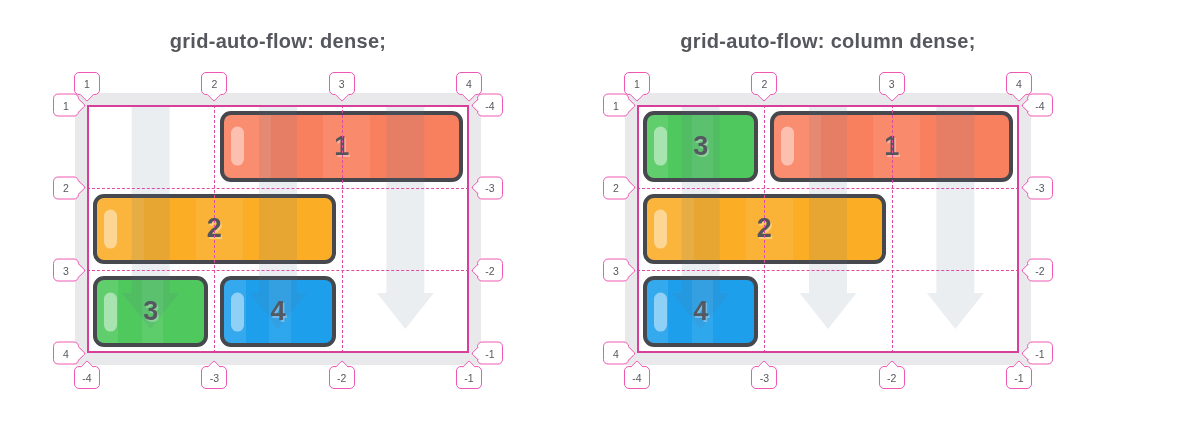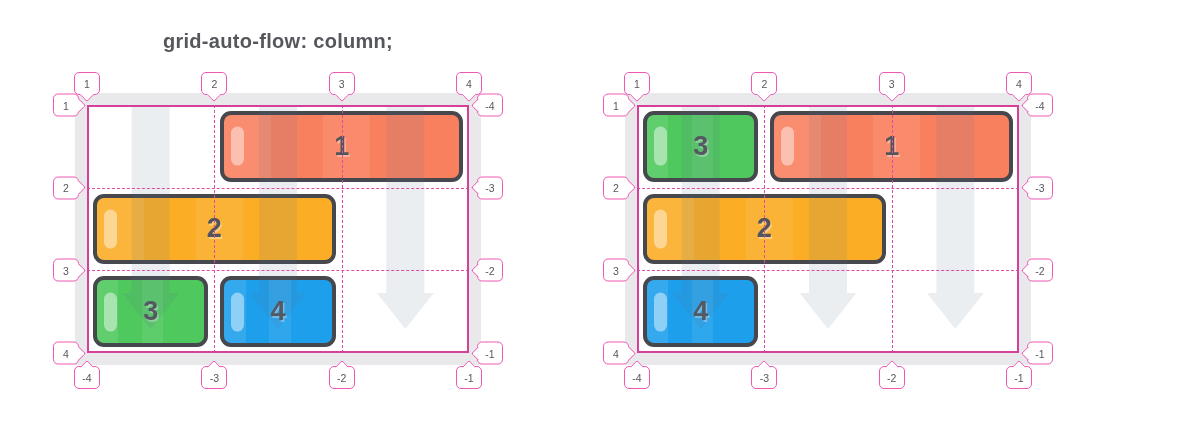--- a/index.html
+++ b/index.html
@@ -69,21 +69,21 @@
   .b-left::after{right:-5.5px;top:50%;transform:translateY(-50%) rotate(45deg);
     border-top:1.5px solid #ee58b3;border-right:1.5px solid #ee58b3;border-top-right-radius:2px}
   .b-right{transform:translateY(-50%);left:calc(100% + 8px)}
   .b-right::after{left:-5.5px;top:50%;transform:translateY(-50%) rotate(45deg);
     border-bottom:1.5px solid #ee58b3;border-left:1.5px solid #ee58b3;border-bottom-left-radius:2px}
 </style>
 </head>
 <body>
 
 <div class="panel panel-0">
-  <div class="title">grid-auto-flow: column;</div>
+  <div class="title">grid-auto-flow: dense;</div>
 
   <div class="gridbox">
     <div class="track"></div>
     <div class="surface"></div>
 
     <div class="items">
       <div class="item coral" style="grid-column:2/4;grid-row:1/2">
         <span class="pill"></span>
         <span class="num">1</span>
       </div>
@@ -127,20 +127,21 @@
     <div class="badge b-left" style="top:100%">4</div>
 
     <div class="badge b-right" style="top:0%">-4</div>
     <div class="badge b-right" style="top:33.333%">-3</div>
     <div class="badge b-right" style="top:66.667%">-2</div>
     <div class="badge b-right" style="top:100%">-1</div>
   </div>
 </div>
 
 <div class="panel panel-1">
+  <div class="title">grid-auto-flow: column dense;</div>
 
   <div class="gridbox">
     <div class="track"></div>
     <div class="surface"></div>
 
     <div class="items">
       <div class="item green" style="grid-column:1/2;grid-row:1/2">
         <span class="pill"></span>
         <span class="num">3</span>
       </div>

